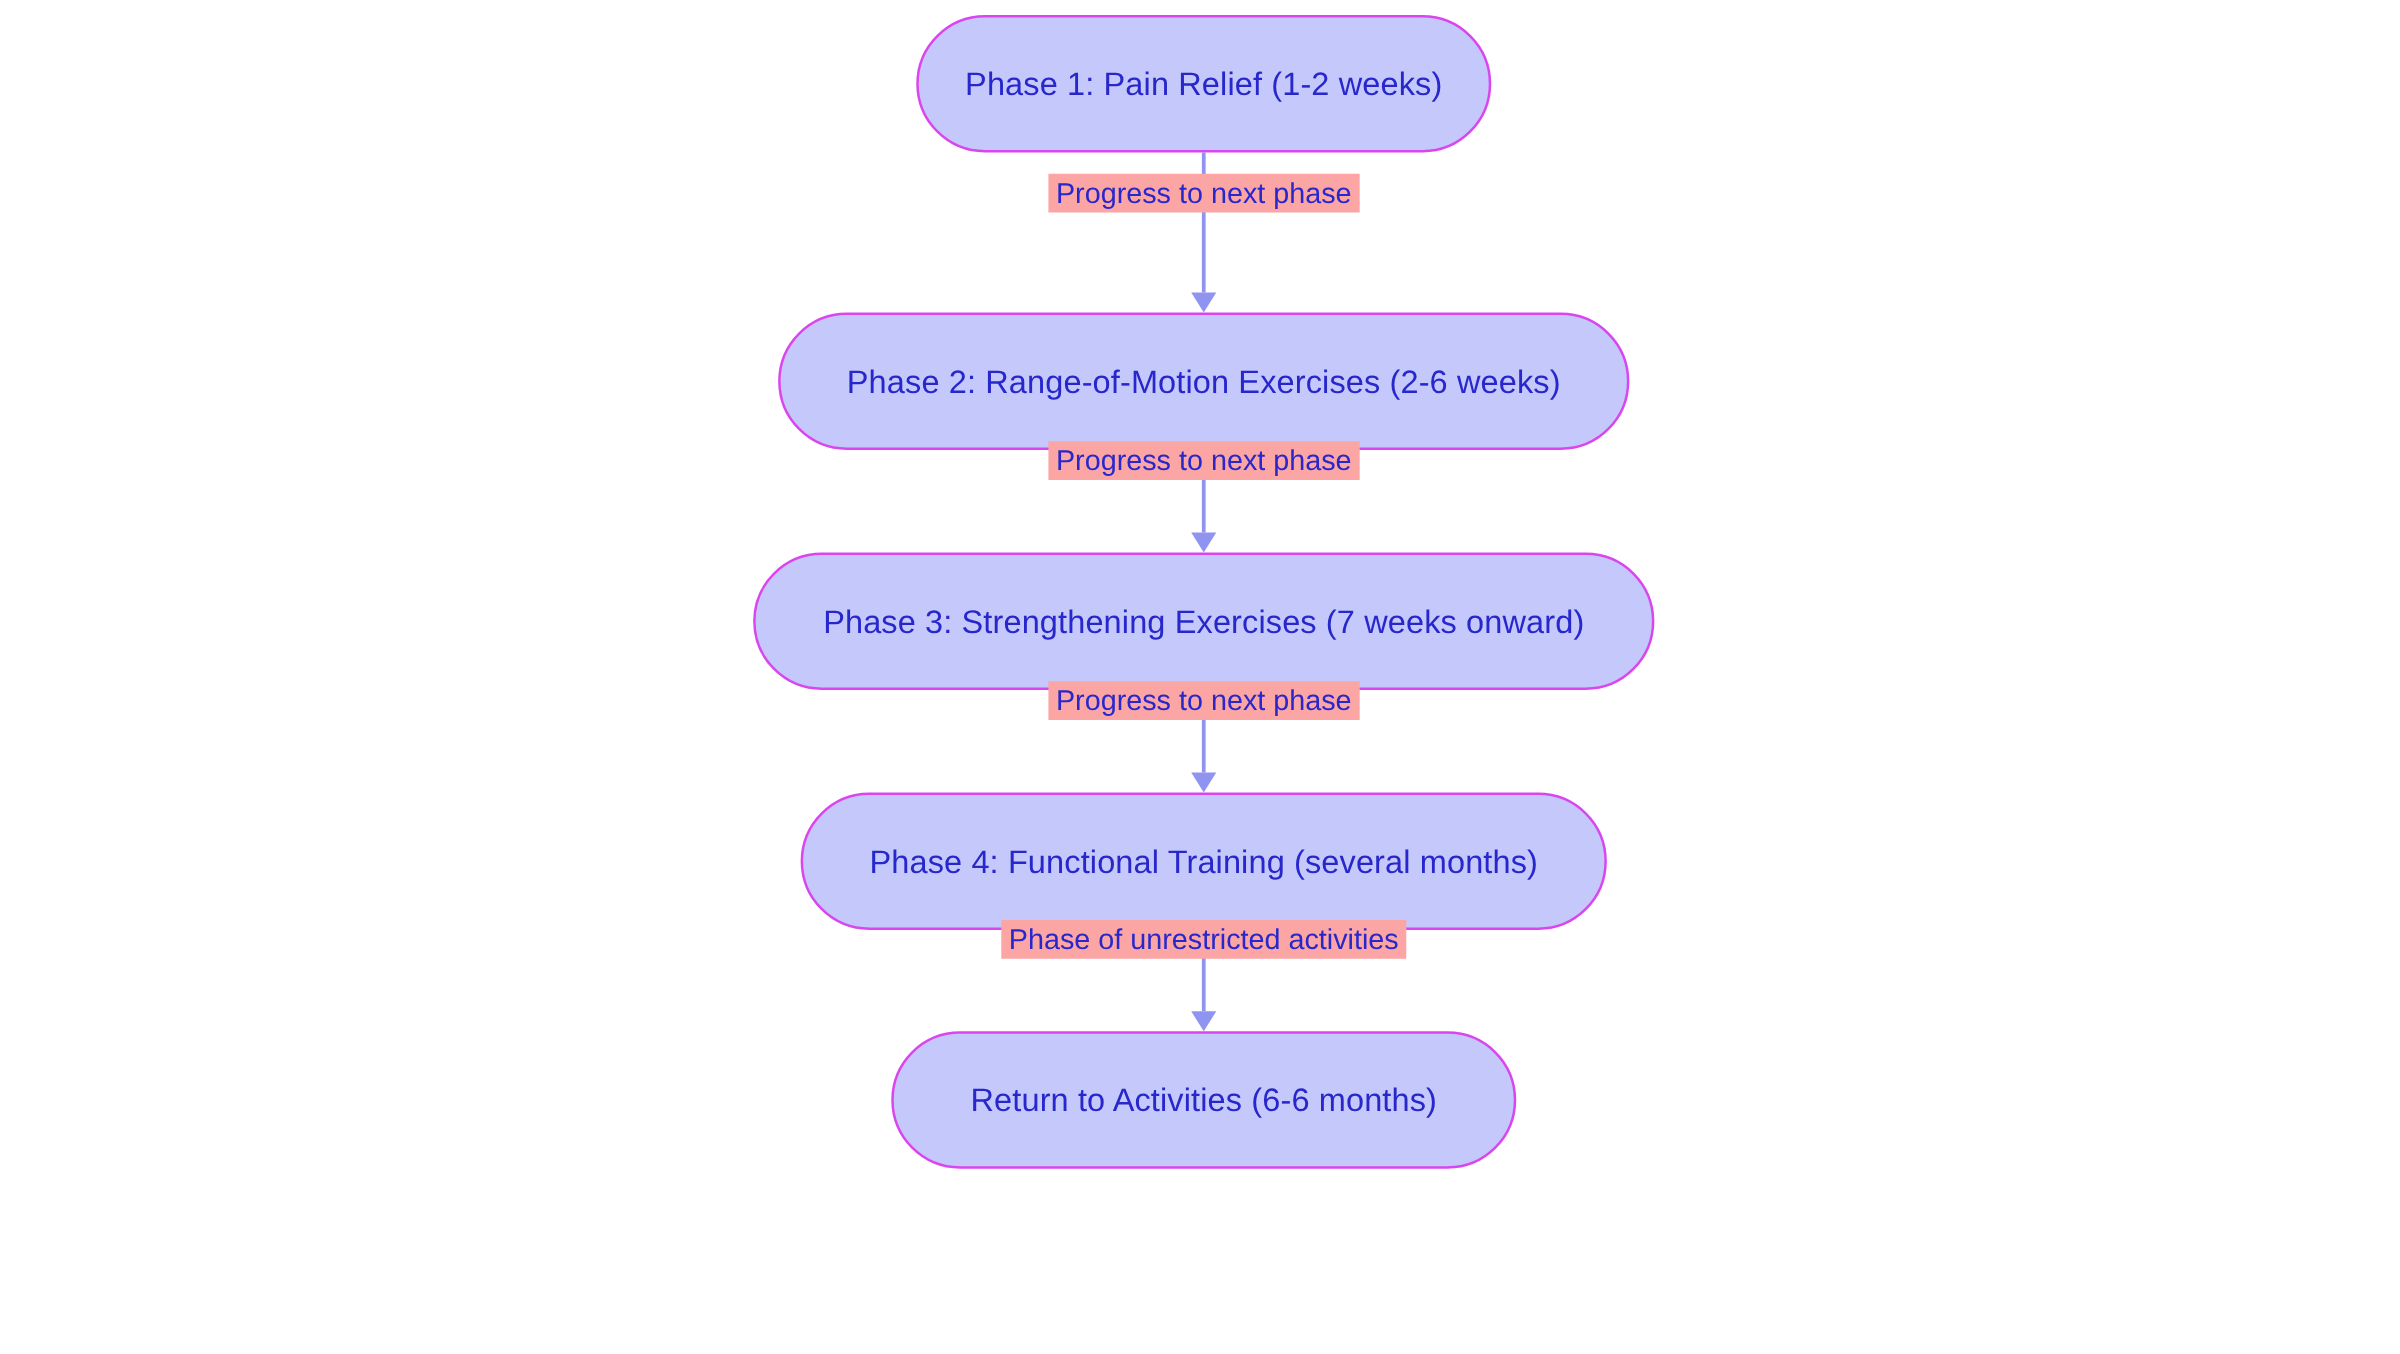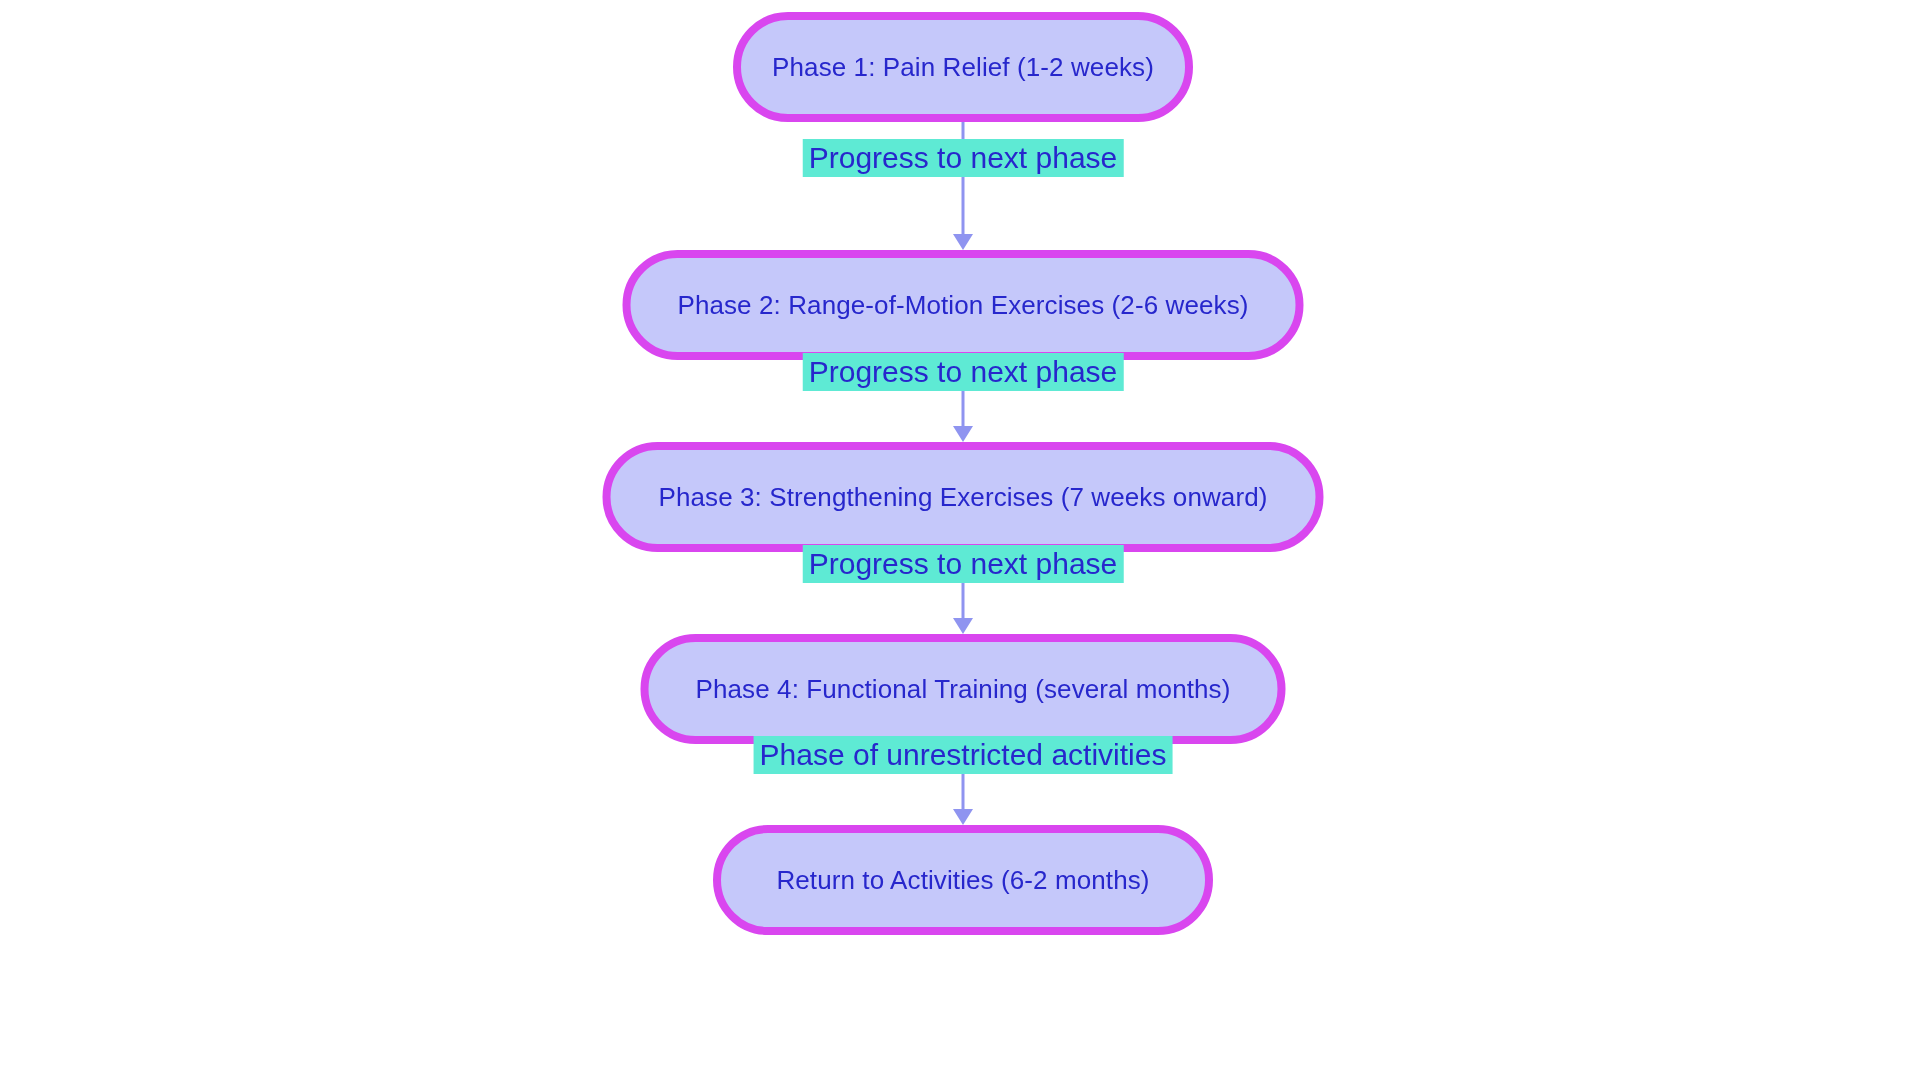--- a/index.html
+++ b/index.html
@@ -21,21 +21,21 @@
     height: 1083px;
     background: #ffffff;
   }
 
   
   .node {
     position: absolute;
     height: 110px;
     box-sizing: border-box;
     background: #c5c8fa;
-    border: 8px solid #d946ef;
+    border: 2px solid #d946ef;
     border-radius: 60px;
     display: flex;
     align-items: center;
     justify-content: center;
     transform: translateX(-50%);
   }
   .node-label {
     color: #2727cc;
     font-size: 26px;
     font-weight: 400;
@@ -73,24 +73,24 @@
     height: 0;
     border-left: 10px solid transparent;
     border-right: 10px solid transparent;
     border-top: 16px solid #8f94f0;
   }
   .edge-label {
     position: absolute;
     left: 50%;
     transform: translateX(-50%);
     color: #2727cc;
-    font-size: 30px;
+    font-size: 23px;
     line-height: 1;
     white-space: nowrap;
-    background: #5eead4;
+    background: #fca5a5;
     padding: 4px 6px;
     text-align: center;
   }
 
   
   .edge-1 { top: 122px; height: 128px; }
   .edge-1 .edge-line  { height: 112px; }
   .edge-1 .edge-arrow { top: 112px; }
   .edge-1 .edge-label { top: 17px; }
 
@@ -151,16 +151,16 @@
     <span class="node-label">Phase 4: Functional Training (several months)</span>
   </div>
 
   <div class="edge edge-4">
     <div class="edge-line"></div>
     <div class="edge-arrow"></div>
     <div class="edge-label">Phase of unrestricted activities</div>
   </div>
 
   <div class="node node-5">
-    <span class="node-label">Return to Activities (6-2 months)</span>
+    <span class="node-label">Return to Activities (6-6 months)</span>
   </div>
 
 </div>
 
 </body></html>

